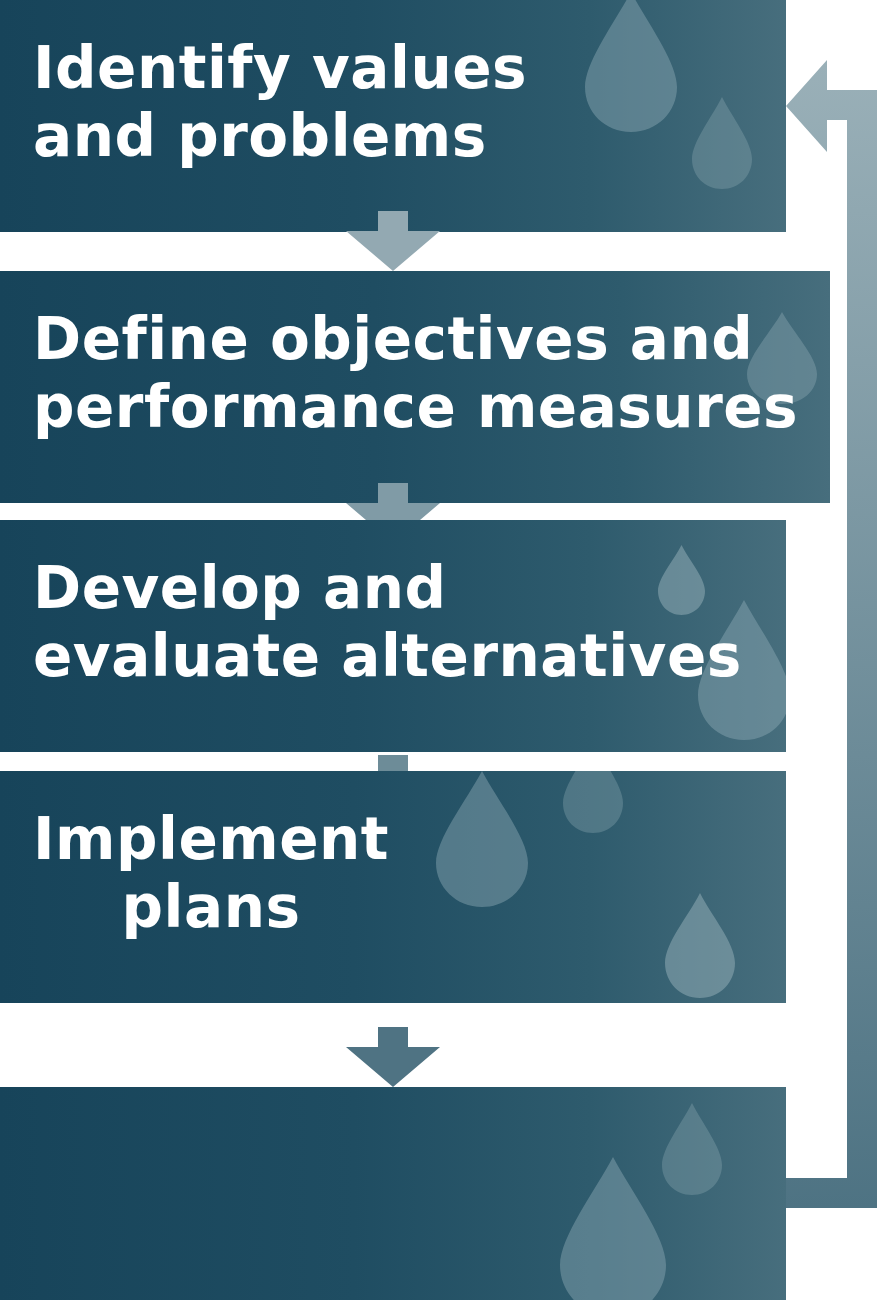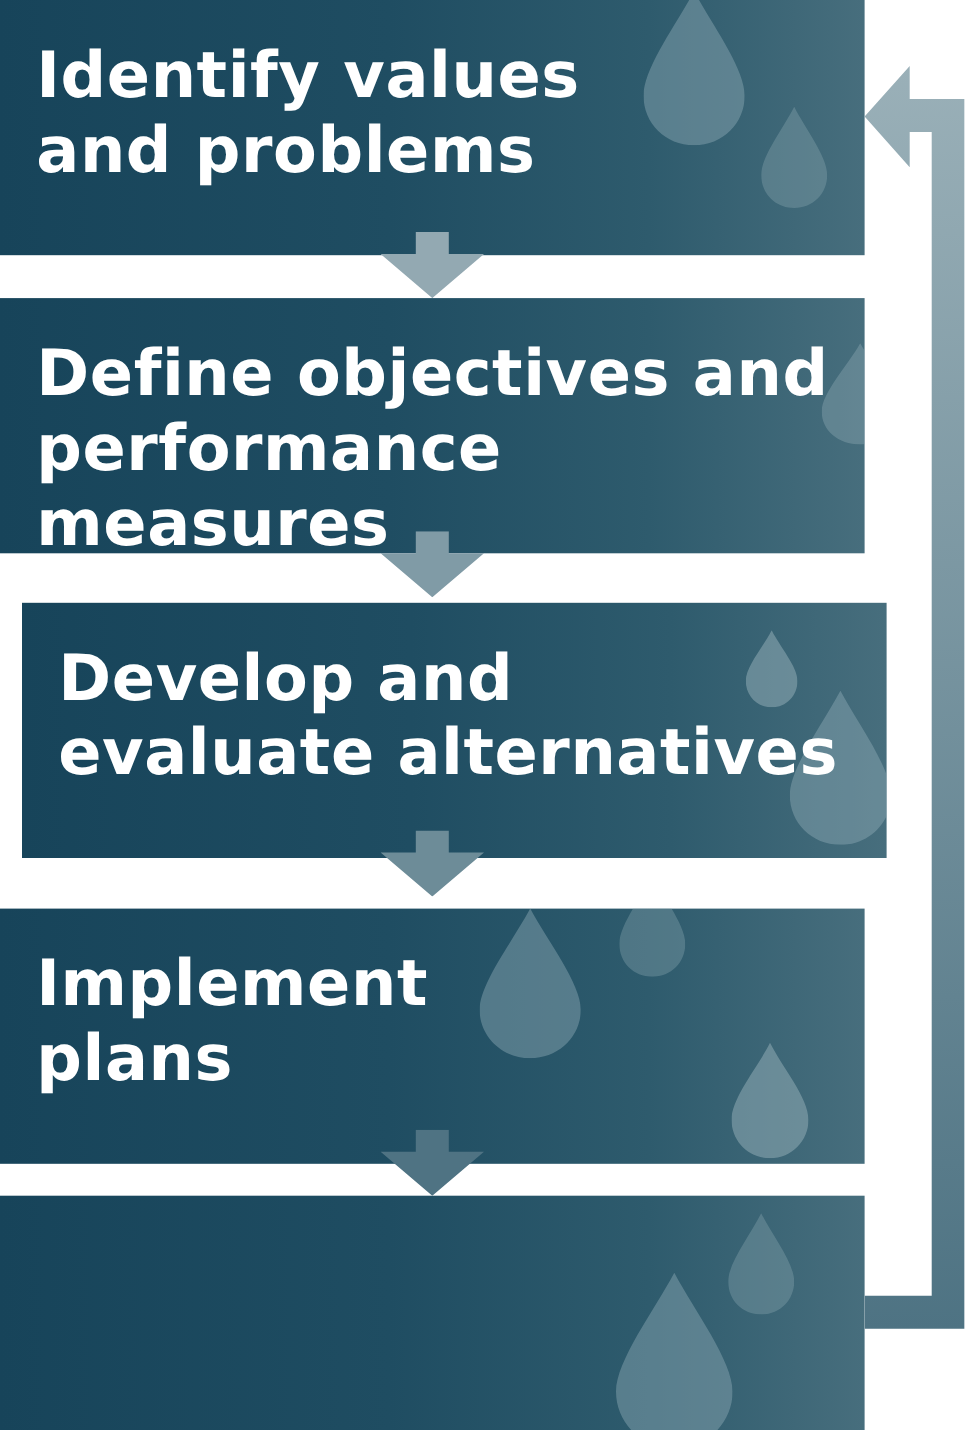--- a/index.html
+++ b/index.html
@@ -30,48 +30,48 @@
     </svg>
   <svg class="drop" style="left:692px;top:97px;" width="60" height="92" viewBox="0 0 60 92">
       <path d="M30 0 C20 20 0 45 0 62 C0 79 13 92 30 92 C47 92 60 79 60 62 C60 45 40 20 30 0 Z" fill="#8fabb5" opacity="0.35"></path>
     </svg>
 </div>
 
 <svg class="arrow-down" style="top:211px;" viewBox="0 0 94 60">
     <path d="M32 0 H62 V20 H94 L47 60 L0 20 H32 Z" fill="#93a9b2"></path>
   </svg>
 
-<div class="box" style="top:271px;">
+<div class="box" style="top:271px;padding-left:44px;">
   <div class="box-text">Define objectives and
 performance measures</div>
   <svg class="drop" style="left:747px;top:41px;" width="70" height="92" viewBox="0 0 70 92">
       <path d="M35 0 C24 20 0 45 0 62 C0 79 15 92 35 92 C55 92 70 79 70 62 C70 45 46 20 35 0 Z" fill="#8fabb5" opacity="0.4"></path>
     </svg>
 </div>
 
 <svg class="arrow-down" style="top:483px;" viewBox="0 0 94 60">
     <path d="M32 0 H62 V20 H94 L47 60 L0 20 H32 Z" fill="#809ba6"></path>
   </svg>
 
-<div class="box" style="top:548px;margin-left:20px;">
+<div class="box" style="top:520px;">
   <div class="box-text">Develop and
 evaluate alternatives</div>
   <svg class="drop" style="left:658px;top:25px;" width="47" height="70" viewBox="0 0 47 70">
       <path d="M23.5 0 C16 15 0 33 0 46 C0 59 10 70 23.5 70 C37 70 47 59 47 46 C47 33 31 15 23.5 0 Z" fill="#8fabb5" opacity="0.55"></path>
     </svg>
   <svg class="drop" style="left:698px;top:80px;" width="92" height="140" viewBox="0 0 92 140">
       <path d="M46 0 C30 30 0 70 0 95 C0 120 20 140 46 140 C72 140 92 120 92 95 C92 70 62 30 46 0 Z" fill="#8fabb5" opacity="0.45"></path>
     </svg>
 </div>
 
 <svg class="arrow-down" style="top:755px;" viewBox="0 0 94 60">
     <path d="M32 0 H62 V20 H94 L47 60 L0 20 H32 Z" fill="#6d8c98"></path>
   </svg>
 
-<div class="box" style="top:826px;">
+<div class="box" style="top:771px;text-align:center;">
   <div class="box-text">Implement
 plans</div>
   <svg class="drop" style="left:436px;top:0px;" width="92" height="136" viewBox="0 0 92 136">
       <path d="M46 0 C30 30 0 68 0 92 C0 116 20 136 46 136 C72 136 92 116 92 92 C92 68 62 30 46 0 Z" fill="#8fabb5" opacity="0.45"></path>
     </svg>
   <svg class="drop" style="left:563px;top:-30px;" width="60" height="92" viewBox="0 0 60 92">
       <path d="M30 0 C20 20 0 45 0 62 C0 79 13 92 30 92 C47 92 60 79 60 62 C60 45 40 20 30 0 Z" fill="#8fabb5" opacity="0.35"></path>
     </svg>
   <svg class="drop" style="left:665px;top:122px;" width="70" height="105" viewBox="0 0 70 105">
       <path d="M35 0 C24 22 0 50 0 70 C0 89 15 105 35 105 C55 105 70 89 70 70 C70 50 46 22 35 0 Z" fill="#8fabb5" opacity="0.55"></path>

